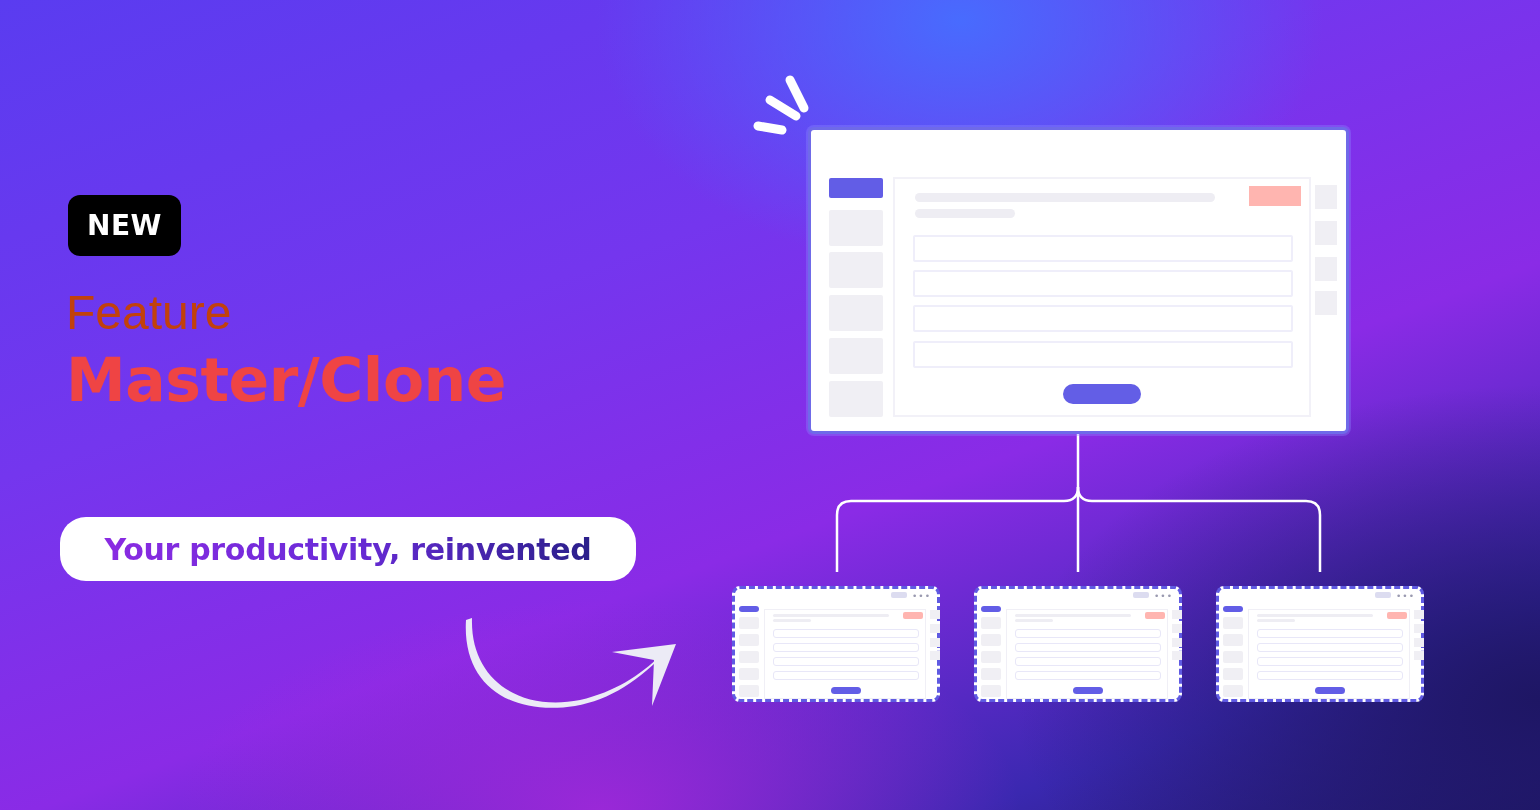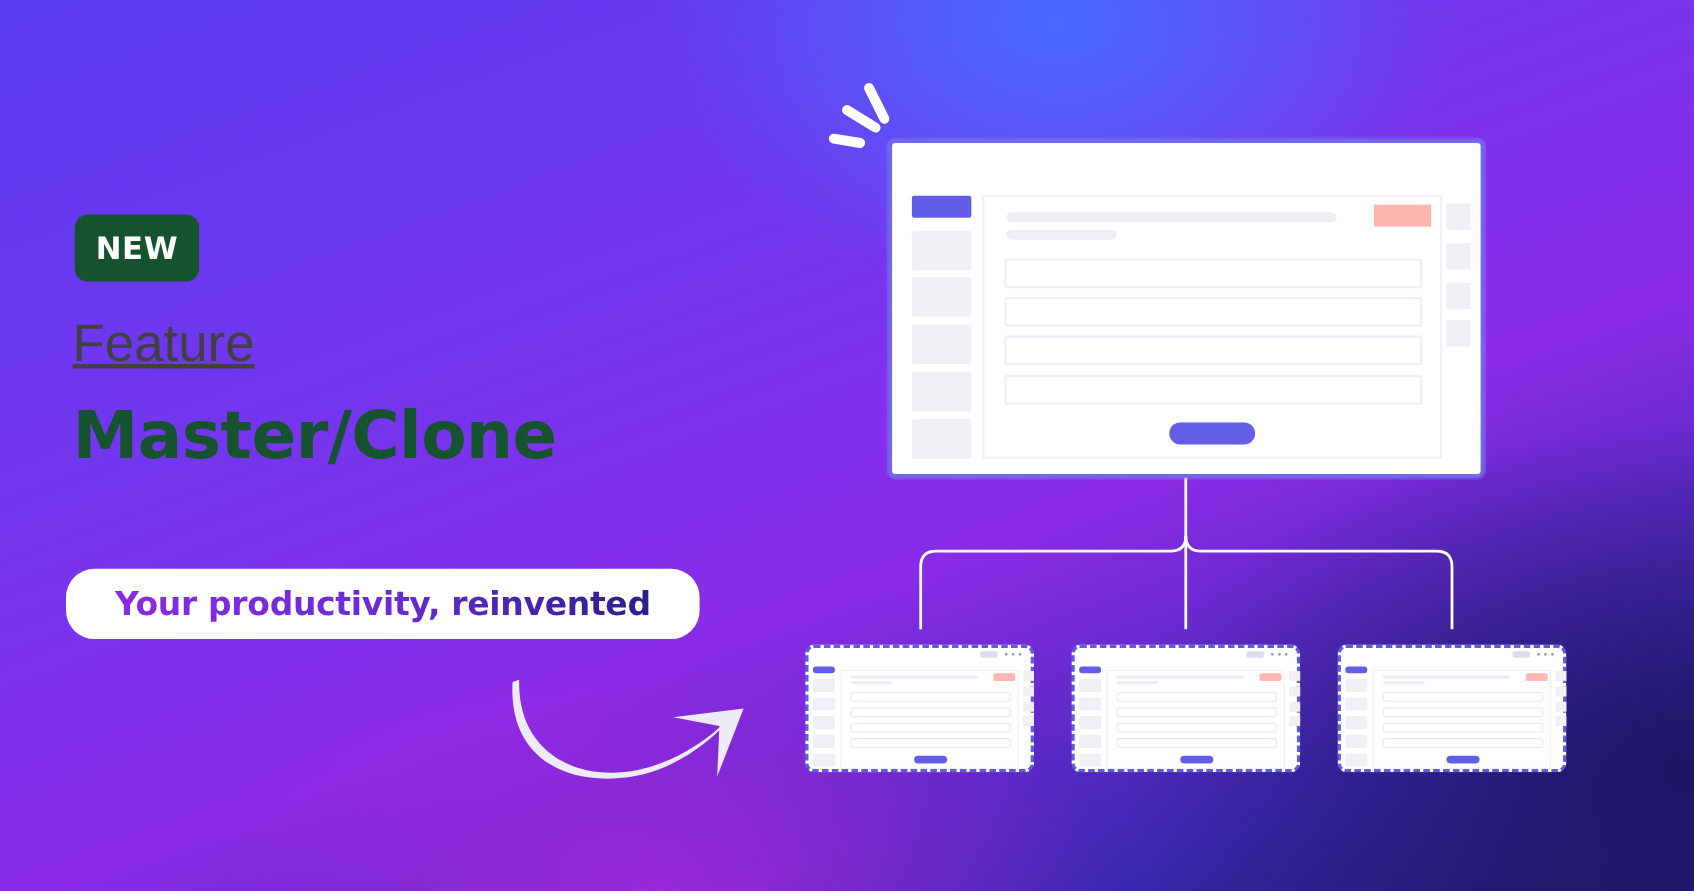--- a/index.html
+++ b/index.html
@@ -11,33 +11,32 @@
       radial-gradient(ellipse 520px 360px at 960px 20px, rgba(70,110,255,0.95), rgba(70,110,255,0) 70%),
       radial-gradient(ellipse 700px 420px at 1540px 700px, rgba(30,22,100,1), rgba(30,22,100,0) 75%),
       radial-gradient(ellipse 600px 300px at 600px 810px, rgba(170,40,220,0.8), rgba(170,40,220,0) 70%),
       linear-gradient(160deg, #5a3cf0 0%, #7436ee 35%, #8a2be6 60%, #3a28b0 85%, #221a6e 100%);
   }
   .abs { position: absolute; }
 
   
   .badge {
     left: 68px; top: 195px; width: 113px; height: 61px;
-    background: #14532d; border-radius: 12px;
+    background: #000000; border-radius: 12px;
     color: #fff; font-weight: bold; font-size: 28px;
     display: flex; align-items: center; justify-content: center;
     letter-spacing: 0.5px;
   }
   .feature {
-    left: 66px; top: 285px; color: #404040; font-size: 48px; font-weight: 300;
+    left: 66px; top: 285px; color: #c2410c; font-size: 48px; font-weight: 300;
     font-family: "Liberation Sans", sans-serif;
-    text-decoration: underline;
   }
   .title {
-    left: 66px; top: 345px; color: #14532d; font-size: 60px; font-weight: bold; line-height: 70px;
-    font-family: "DejaVu Sans", sans-serif; letter-spacing: -0.5px; margin-top: 16px;
+    left: 66px; top: 345px; color: #ef4444; font-size: 60px; font-weight: bold; line-height: 70px;
+    font-family: "DejaVu Sans", sans-serif; letter-spacing: -0.5px;
   }
   .tagline-box {
     left: 60px; top: 517px; width: 576px; height: 64px; background: #fff; border-radius: 26px;
     display: flex; align-items: center; justify-content: center;
   }
   .tagline {
     font-size: 30px; font-weight: bold; letter-spacing: -0.3px;
     background: linear-gradient(90deg, #8a2be2 0%, #6a2bd8 50%, #2a1f8a 100%);
     -webkit-background-clip: text; background-clip: text; color: transparent;
   }

